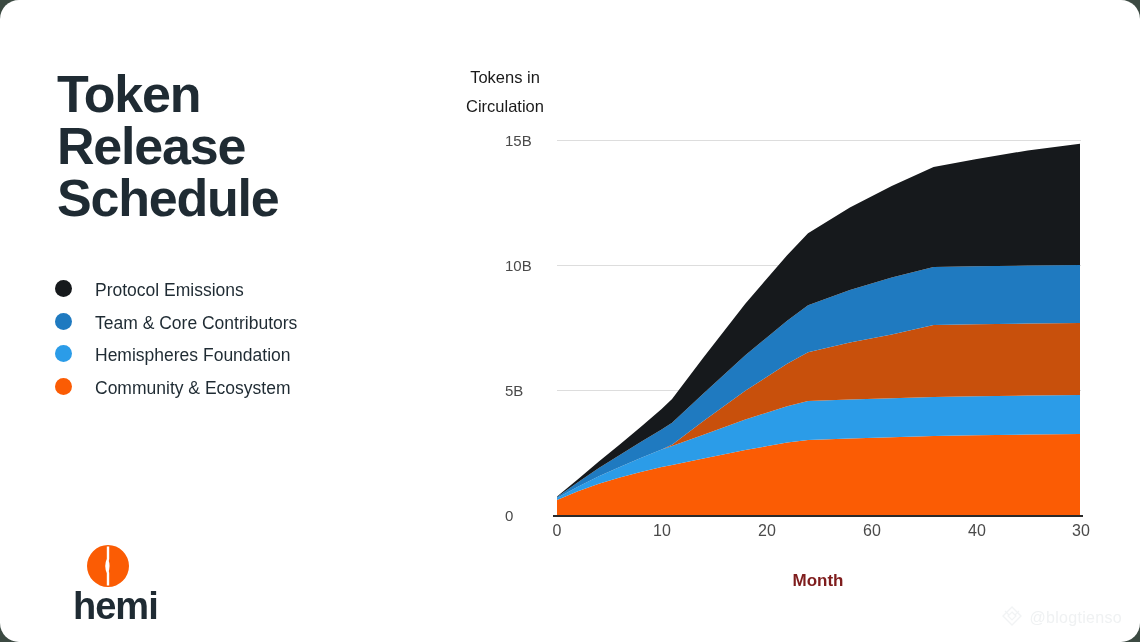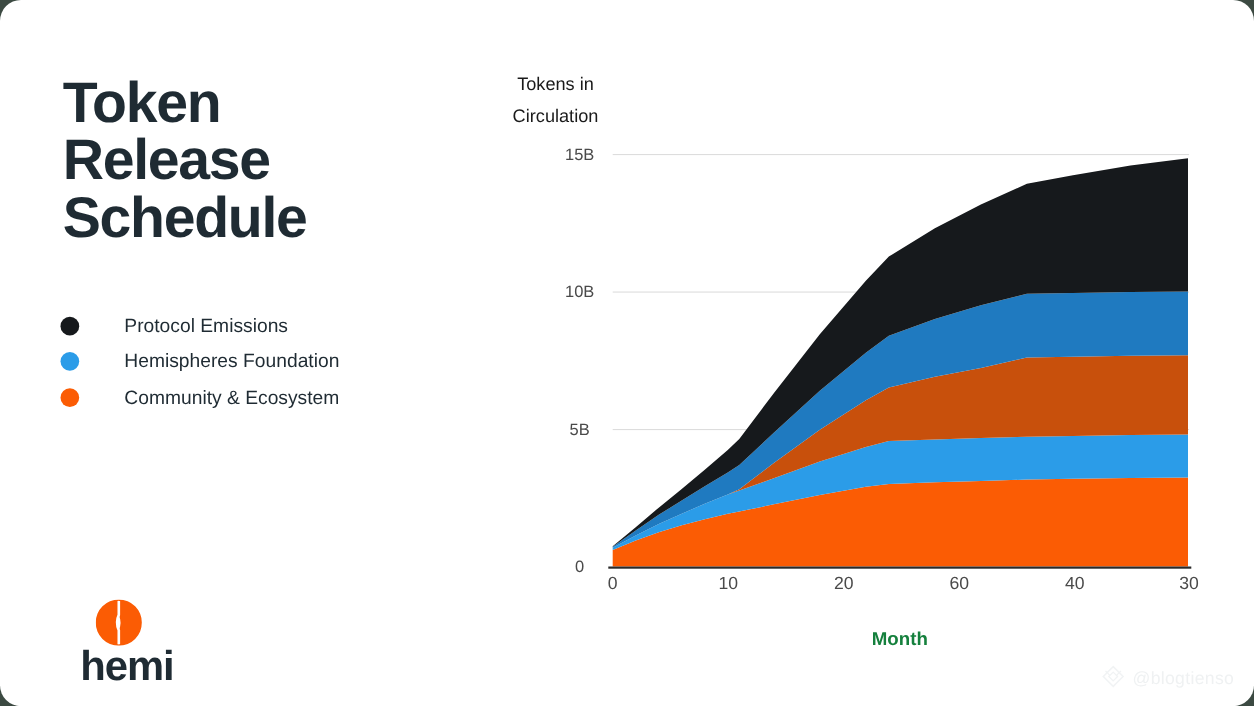--- a/index.html
+++ b/index.html
@@ -15,21 +15,21 @@
   }
 
   
   #title {
     position:absolute; left:57px; top:68px;
     font-size:52px; font-weight:bold; line-height:52px;
     letter-spacing:-1.2px; color:#1f2b33; white-space:pre-line;
   }
   #legend { position:absolute; left:55px; top:280px; }
   .legend-row {
-    display:flex; align-items:center; height:32.5px;gap:18px;
+    display:flex; align-items:flex-start; height:32.5px;
   }
   .legend-dot {
     width:17px; height:17px; border-radius:50%; flex:0 0 auto;
   }
   .legend-label {
     margin-left:23px; font-size:17.5px; color:#1f2b33; white-space:nowrap;
   }
 
   
   #logo { position:absolute; left:58px; top:545px; display:flex; align-items:center;flex-direction:column; }
@@ -41,24 +41,24 @@
 
   
   #chart { position:absolute; left:0; top:0; width:1140px; height:642px; }
   #ytitle {
     position:absolute; left:455px; top:63px; width:100px;
     font-size:16.5px; color:#1a1a1a; line-height:29px; text-align:center;
     white-space:pre-line;
   }
   #xtitle {
     position:absolute; left:758px; top:571px; width:120px;
-    text-align:center; font-size:17px; font-weight:bold; color:#15803d;
+    text-align:center; font-size:17px; font-weight:bold; color:#7f1d1d;
   }
   .ytick {
-    position:absolute; width:44px; text-align:center;
+    position:absolute; width:44px; text-align:left;
     font-size:15px; color:#4a4a4a;
   }
   .gridline {
     position:absolute; left:557px; width:524px; height:1px; background:#dddddd;
   }
   .xaxis-line {
     position:absolute; left:553px; top:515px; width:530px; height:1.6px; background:#2a2a2a;
   }
   .xtick {
     position:absolute; top:522px; width:50px; text-align:center;
@@ -80,20 +80,24 @@
 <div id="card">
 
   <div id="title">Token
 Release
 Schedule</div>
 
   <div id="legend">
     <div class="legend-row">
       <span class="legend-dot" style="background:#16191c"></span>
       <span class="legend-label">Protocol Emissions</span>
+    </div>
+    <div class="legend-row">
+      <span class="legend-dot" style="background:#1f7ac0"></span>
+      <span class="legend-label">Team &amp; Core Contributors</span>
     </div>
     <div class="legend-row">
       <span class="legend-dot" style="background:#2b9ce8"></span>
       <span class="legend-label">Hemispheres Foundation</span>
     </div>
     <div class="legend-row">
       <span class="legend-dot" style="background:#fb5c04"></span>
       <span class="legend-label">Community &amp; Ecosystem</span>
     </div>
   </div>

